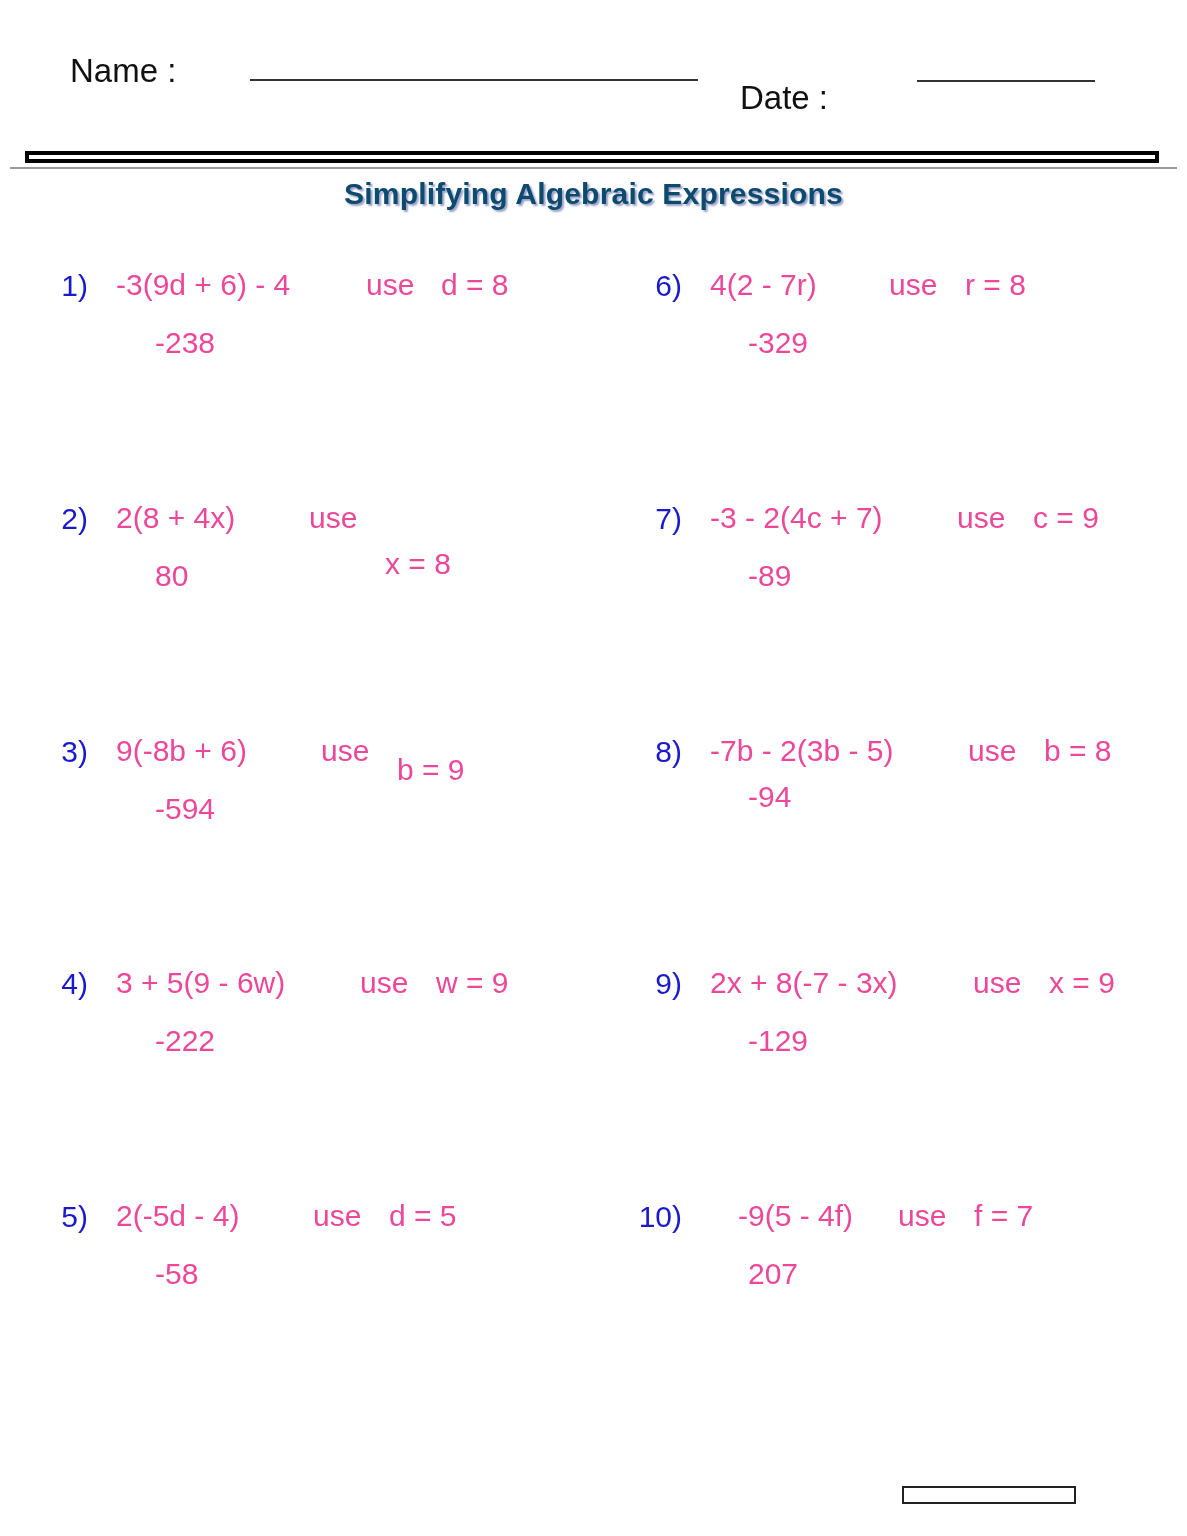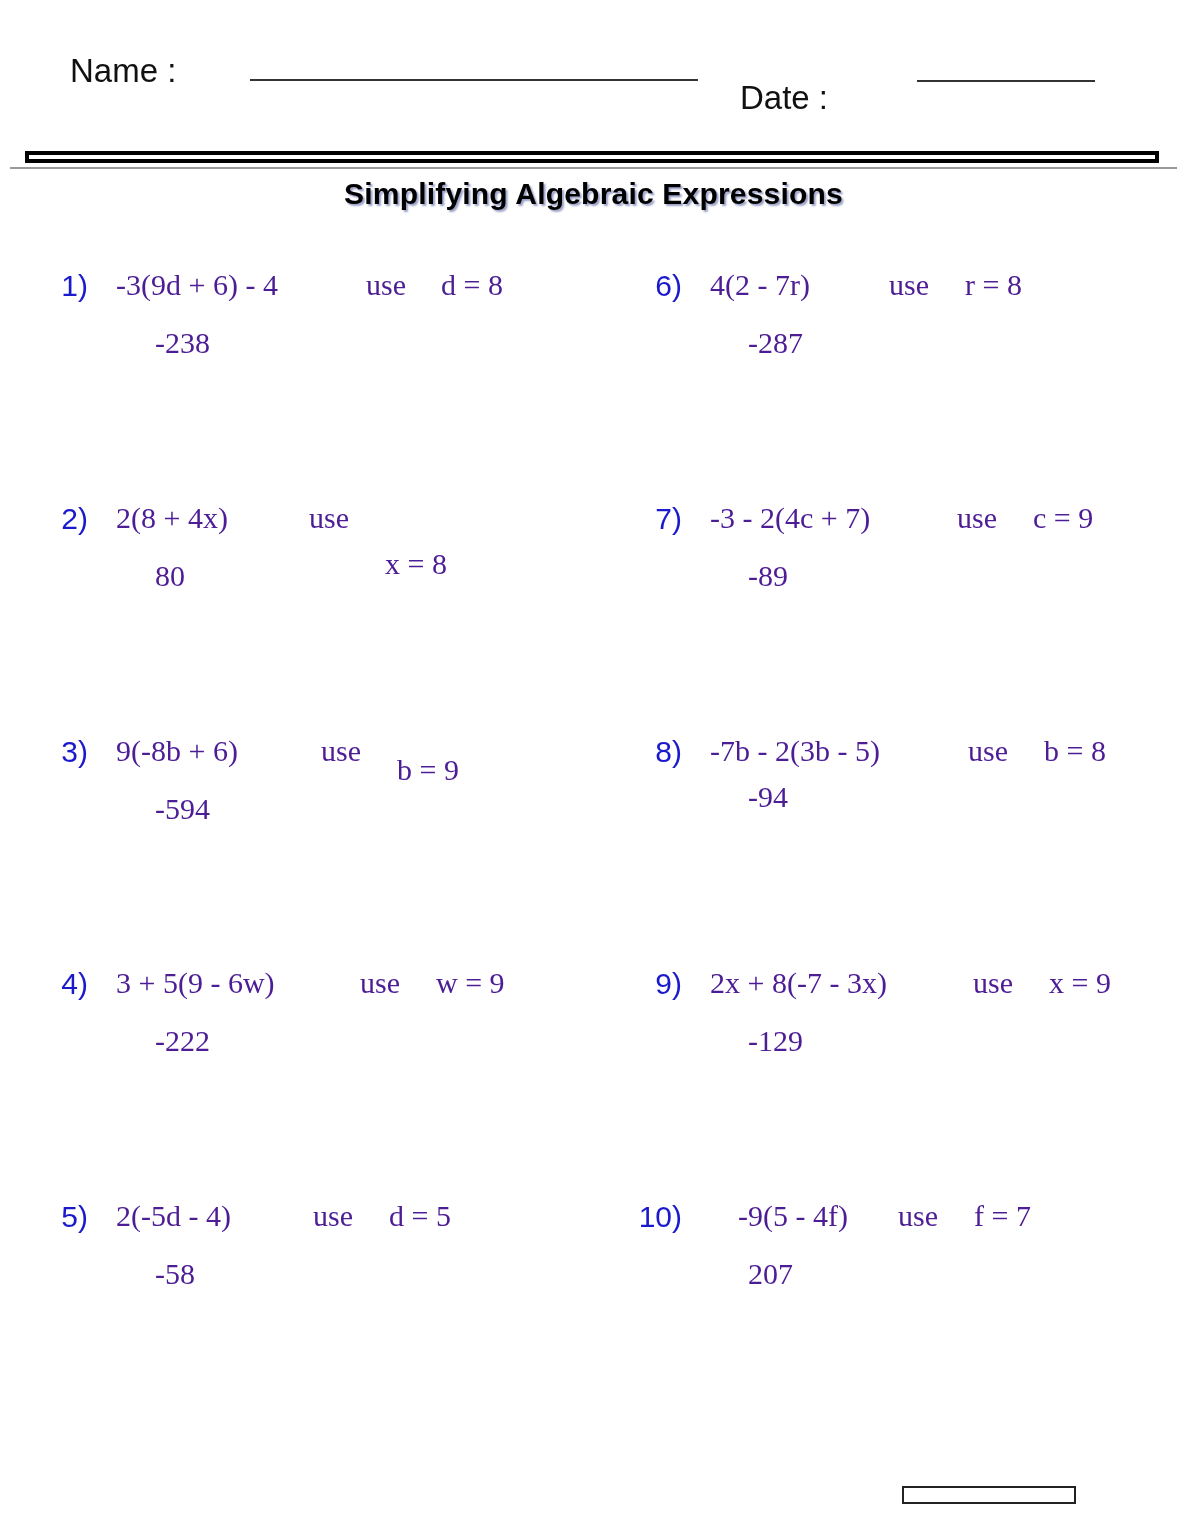--- a/index.html
+++ b/index.html
@@ -44,39 +44,38 @@
       border-top: 2px solid #9a9a9a;
     }
 
     .title {
       left: 0;
       top: 176px;
       width: 1187px;
       text-align: center;
       font-size: 30px;
       font-weight: bold;
-      color: #000000;
+      color: #0c4a6e;
       text-shadow: 2px 2px 2px #9aa0c8;
       letter-spacing: 0.2px;
       line-height: 1.2;
     }
 
     .q-num {
       font-size: 30px;
       color: #1a1acc;
       line-height: 1;
       white-space: nowrap;
       text-align: right;
     }
     .q-expr, .q-use, .q-var, .q-ans {
       font-size: 30px;
-      color: #4c1d95;
+      color: #ec4899;
       line-height: 1;
       white-space: nowrap;
-      font-family: Liberation Serif, serif;
     }
 
     .answer-box {
       left: 902px;
       top: 1486px;
       width: 170px;
       height: 14px;
       border: 2px solid #222;
       background: #fff;
     }
@@ -138,21 +137,21 @@
   </div>
 </div>
 
 <div>
 
   <div>
     <div class="abs q-num" style="left:620px; top:271px; width:62px;">6)</div>
     <div class="abs q-expr" style="left:710px; top:270px;">4(2 - 7r)</div>
     <div class="abs q-use" style="left:889px; top:270px;">use</div>
     <div class="abs q-var" style="left:965px; top:270px;">r = 8</div>
-    <div class="abs q-ans" style="left:748px; top:328px;">-287</div>
+    <div class="abs q-ans" style="left:748px; top:328px;">-329</div>
   </div>
 
   <div>
     <div class="abs q-num" style="left:620px; top:504px; width:62px;">7)</div>
     <div class="abs q-expr" style="left:710px; top:503px;">-3 - 2(4c + 7)</div>
     <div class="abs q-use" style="left:957px; top:503px;">use</div>
     <div class="abs q-var" style="left:1033px; top:503px;">c = 9</div>
     <div class="abs q-ans" style="left:748px; top:561px;">-89</div>
   </div>
 

